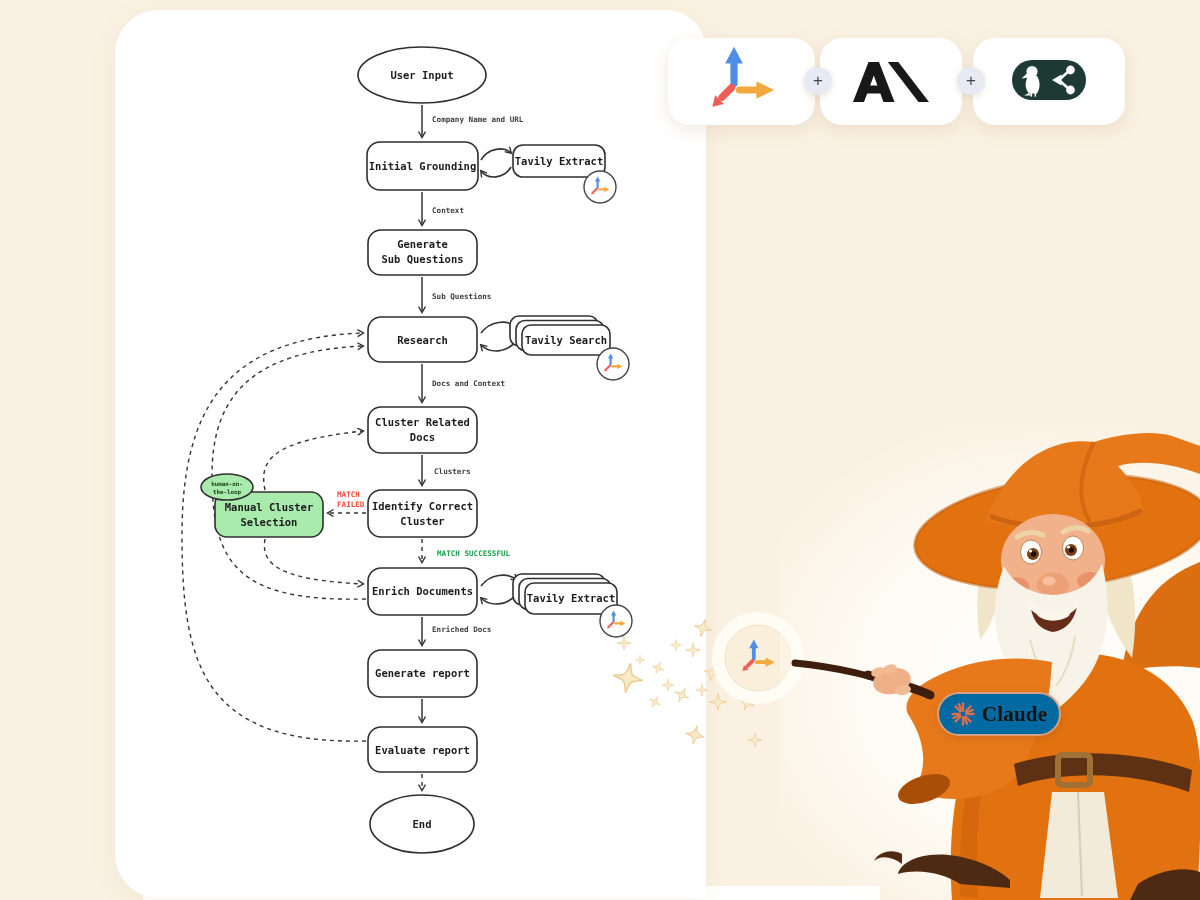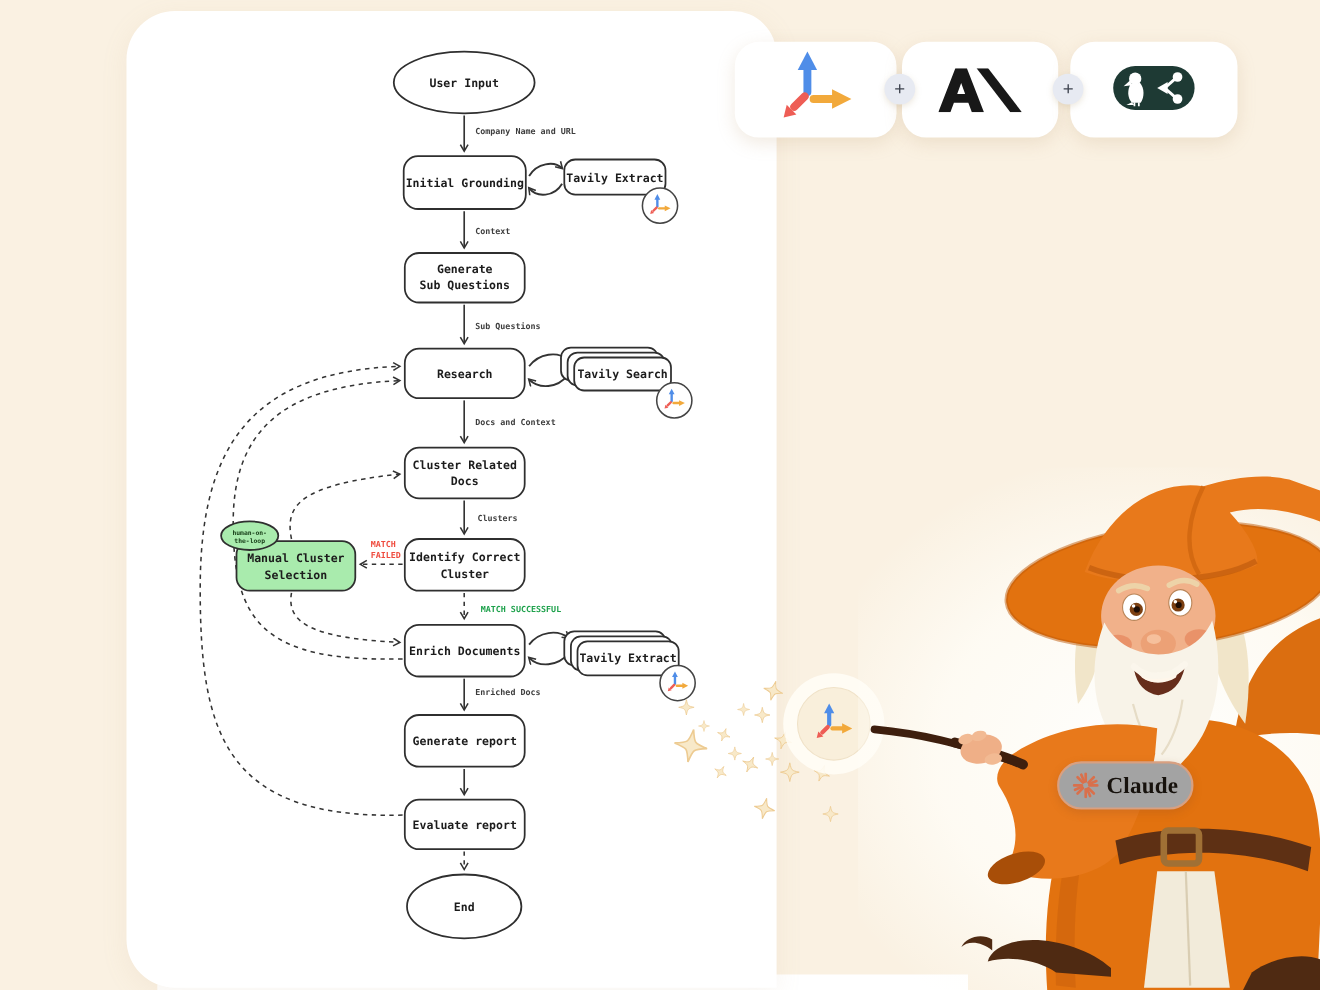--- a/index.html
+++ b/index.html
@@ -25,22 +25,22 @@
   .plus-circle{position:absolute;top:67px;width:28px;height:28px;border-radius:50%;
     background:#E7EAF2;color:#3f4450;display:flex;align-items:center;justify-content:center;
     font-size:17px;font-weight:500;z-index:5;box-shadow:0 2px 6px rgba(180,160,120,0.25);}
   .plus-1{left:804px;}
   .plus-2{left:957px;}
   
   .magic-svg{position:absolute;left:598px;top:588px;}
   .wizard-svg{position:absolute;left:780px;top:425px;}
   
   .claude-pill{
-    position:absolute;left:961px;top:692px;width:124px;height:44px;border-radius:24px;
-    background:#a3a3a3;border:2px solid #D8A081;box-sizing:border-box;
+    position:absolute;left:937px;top:692px;width:124px;height:44px;border-radius:24px;
+    background:#0369a1;border:2px solid #D8A081;box-sizing:border-box;
     display:flex;align-items:center;justify-content:center;gap:7px;
     box-shadow:0 3px 8px rgba(150,80,30,0.25);z-index:6;
   }
   .claude-pill .word{
     font-family:"Liberation Serif", serif;font-size:21px;font-weight:600;color:#17120d;letter-spacing:.2px;
   }
   
   text{font-family:"DejaVu Sans Mono", monospace;}
   .node-t{font-size:10.5px;font-weight:600;fill:#1c1c1c;text-anchor:middle;}
   .edge-t{font-size:7.6px;font-weight:700;fill:#3d3d3d;}

